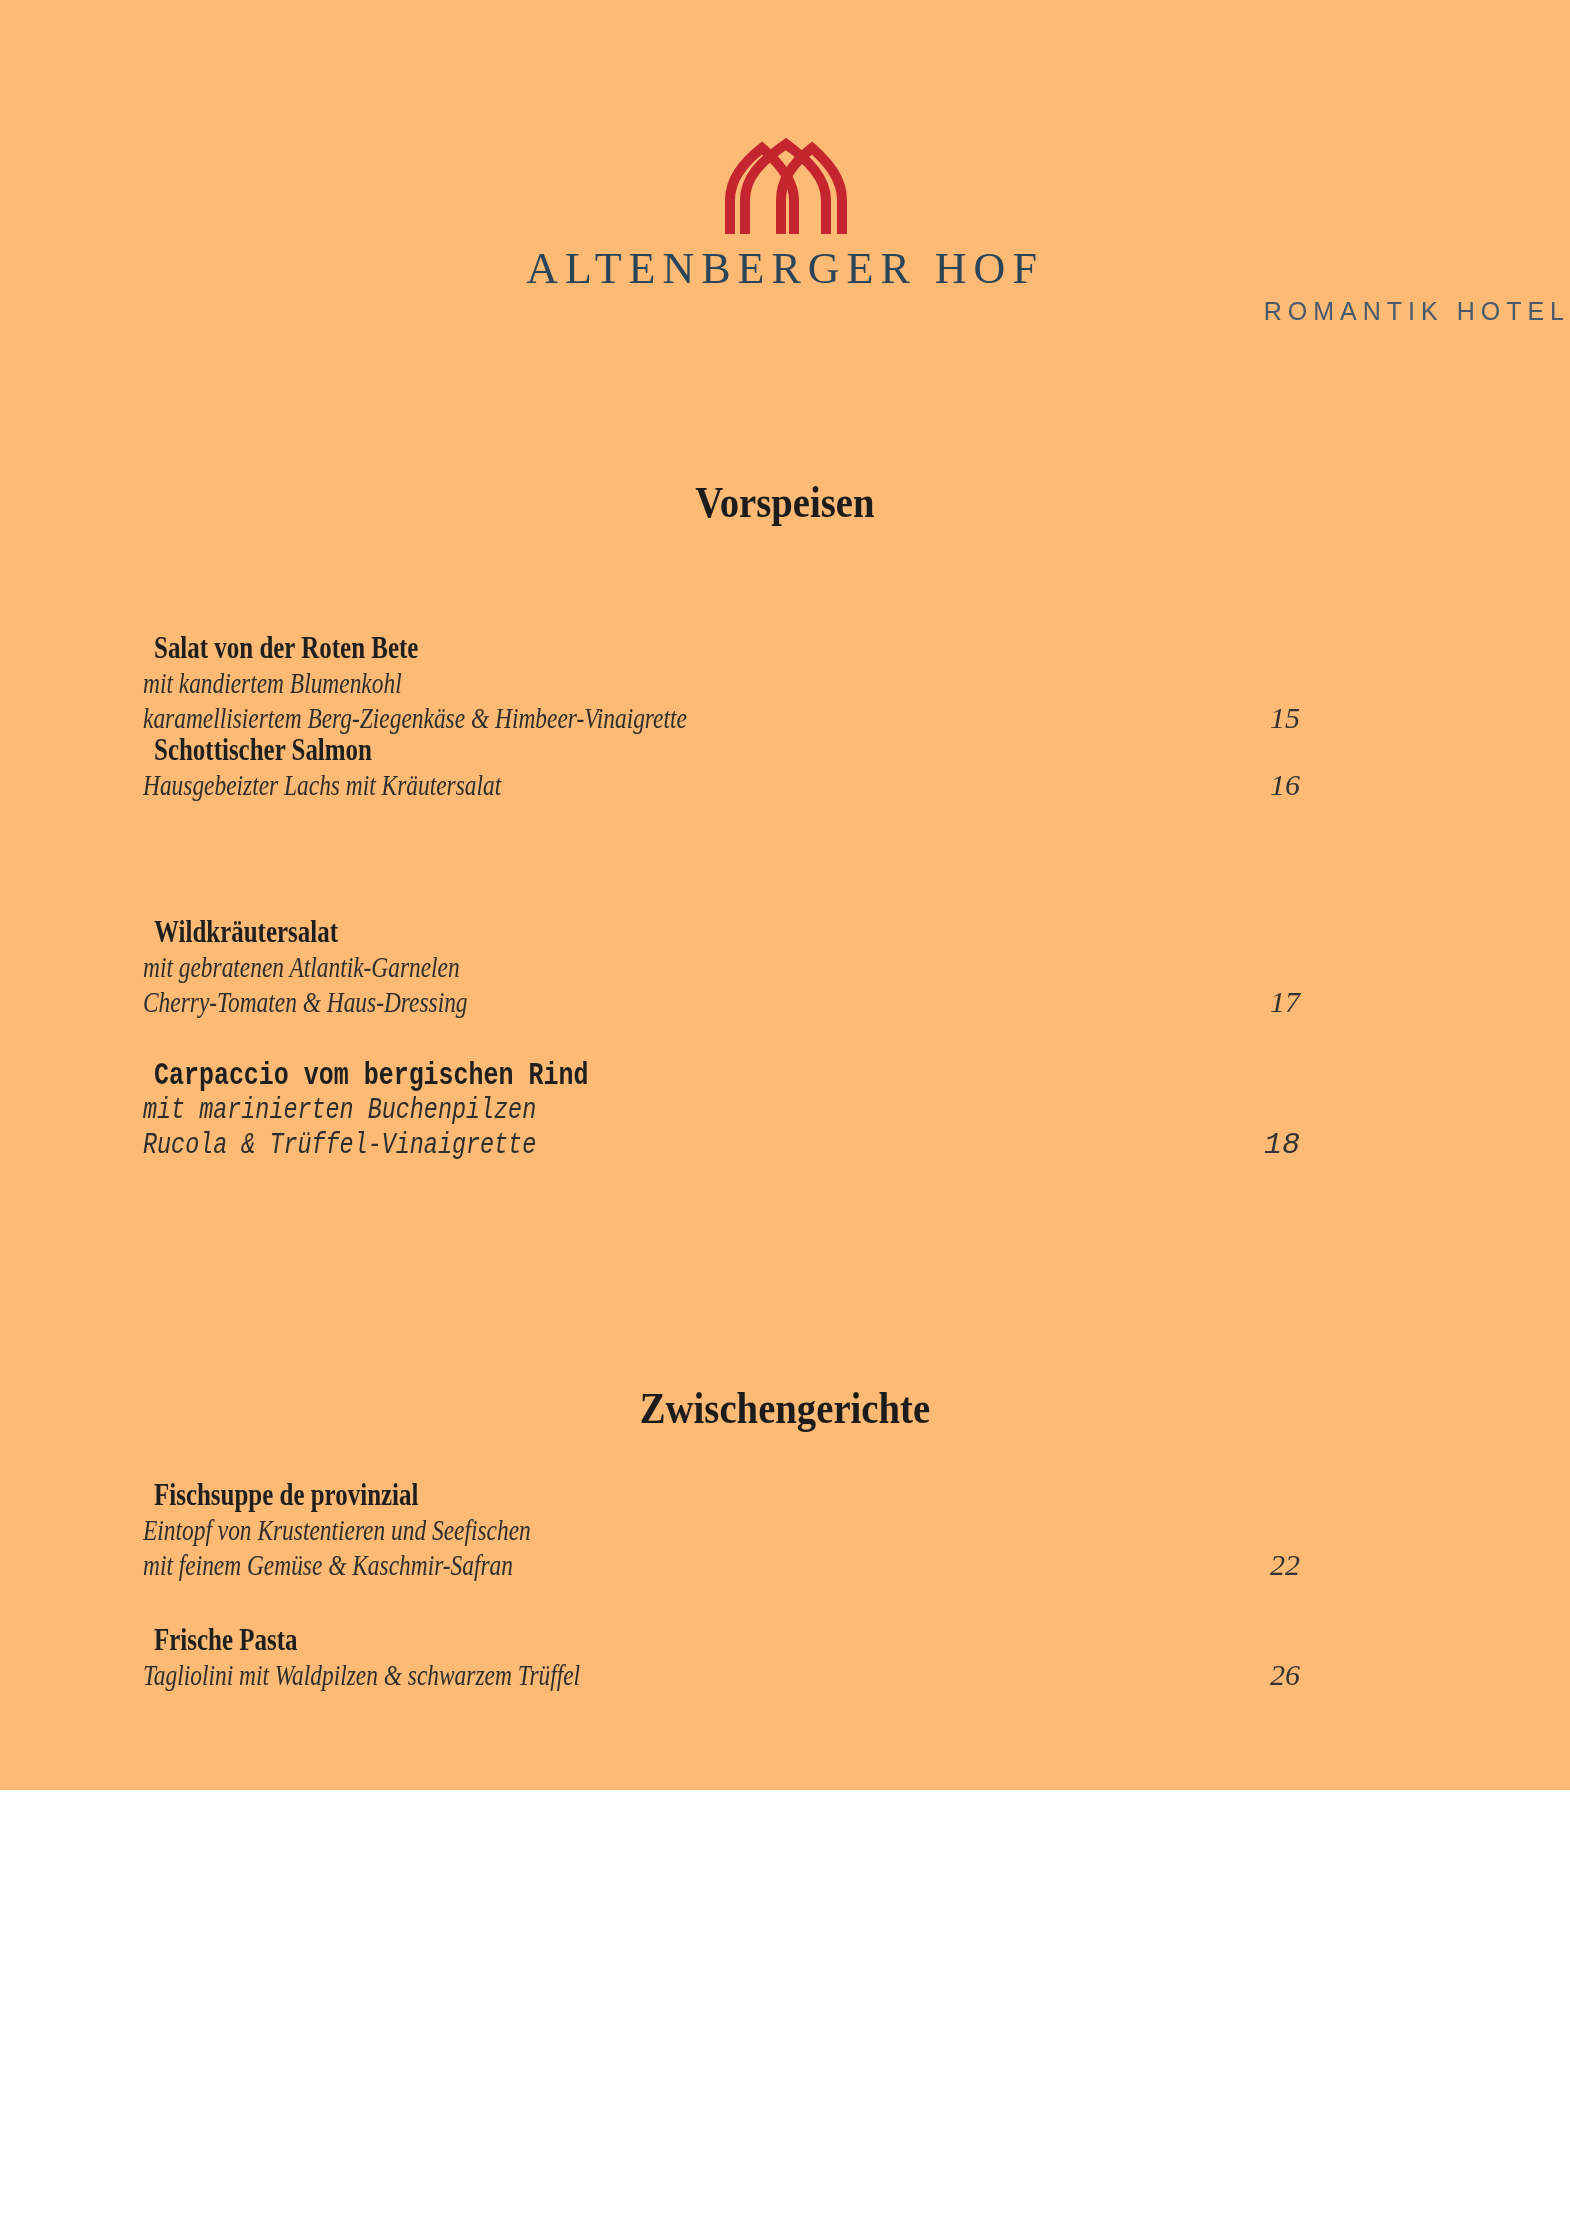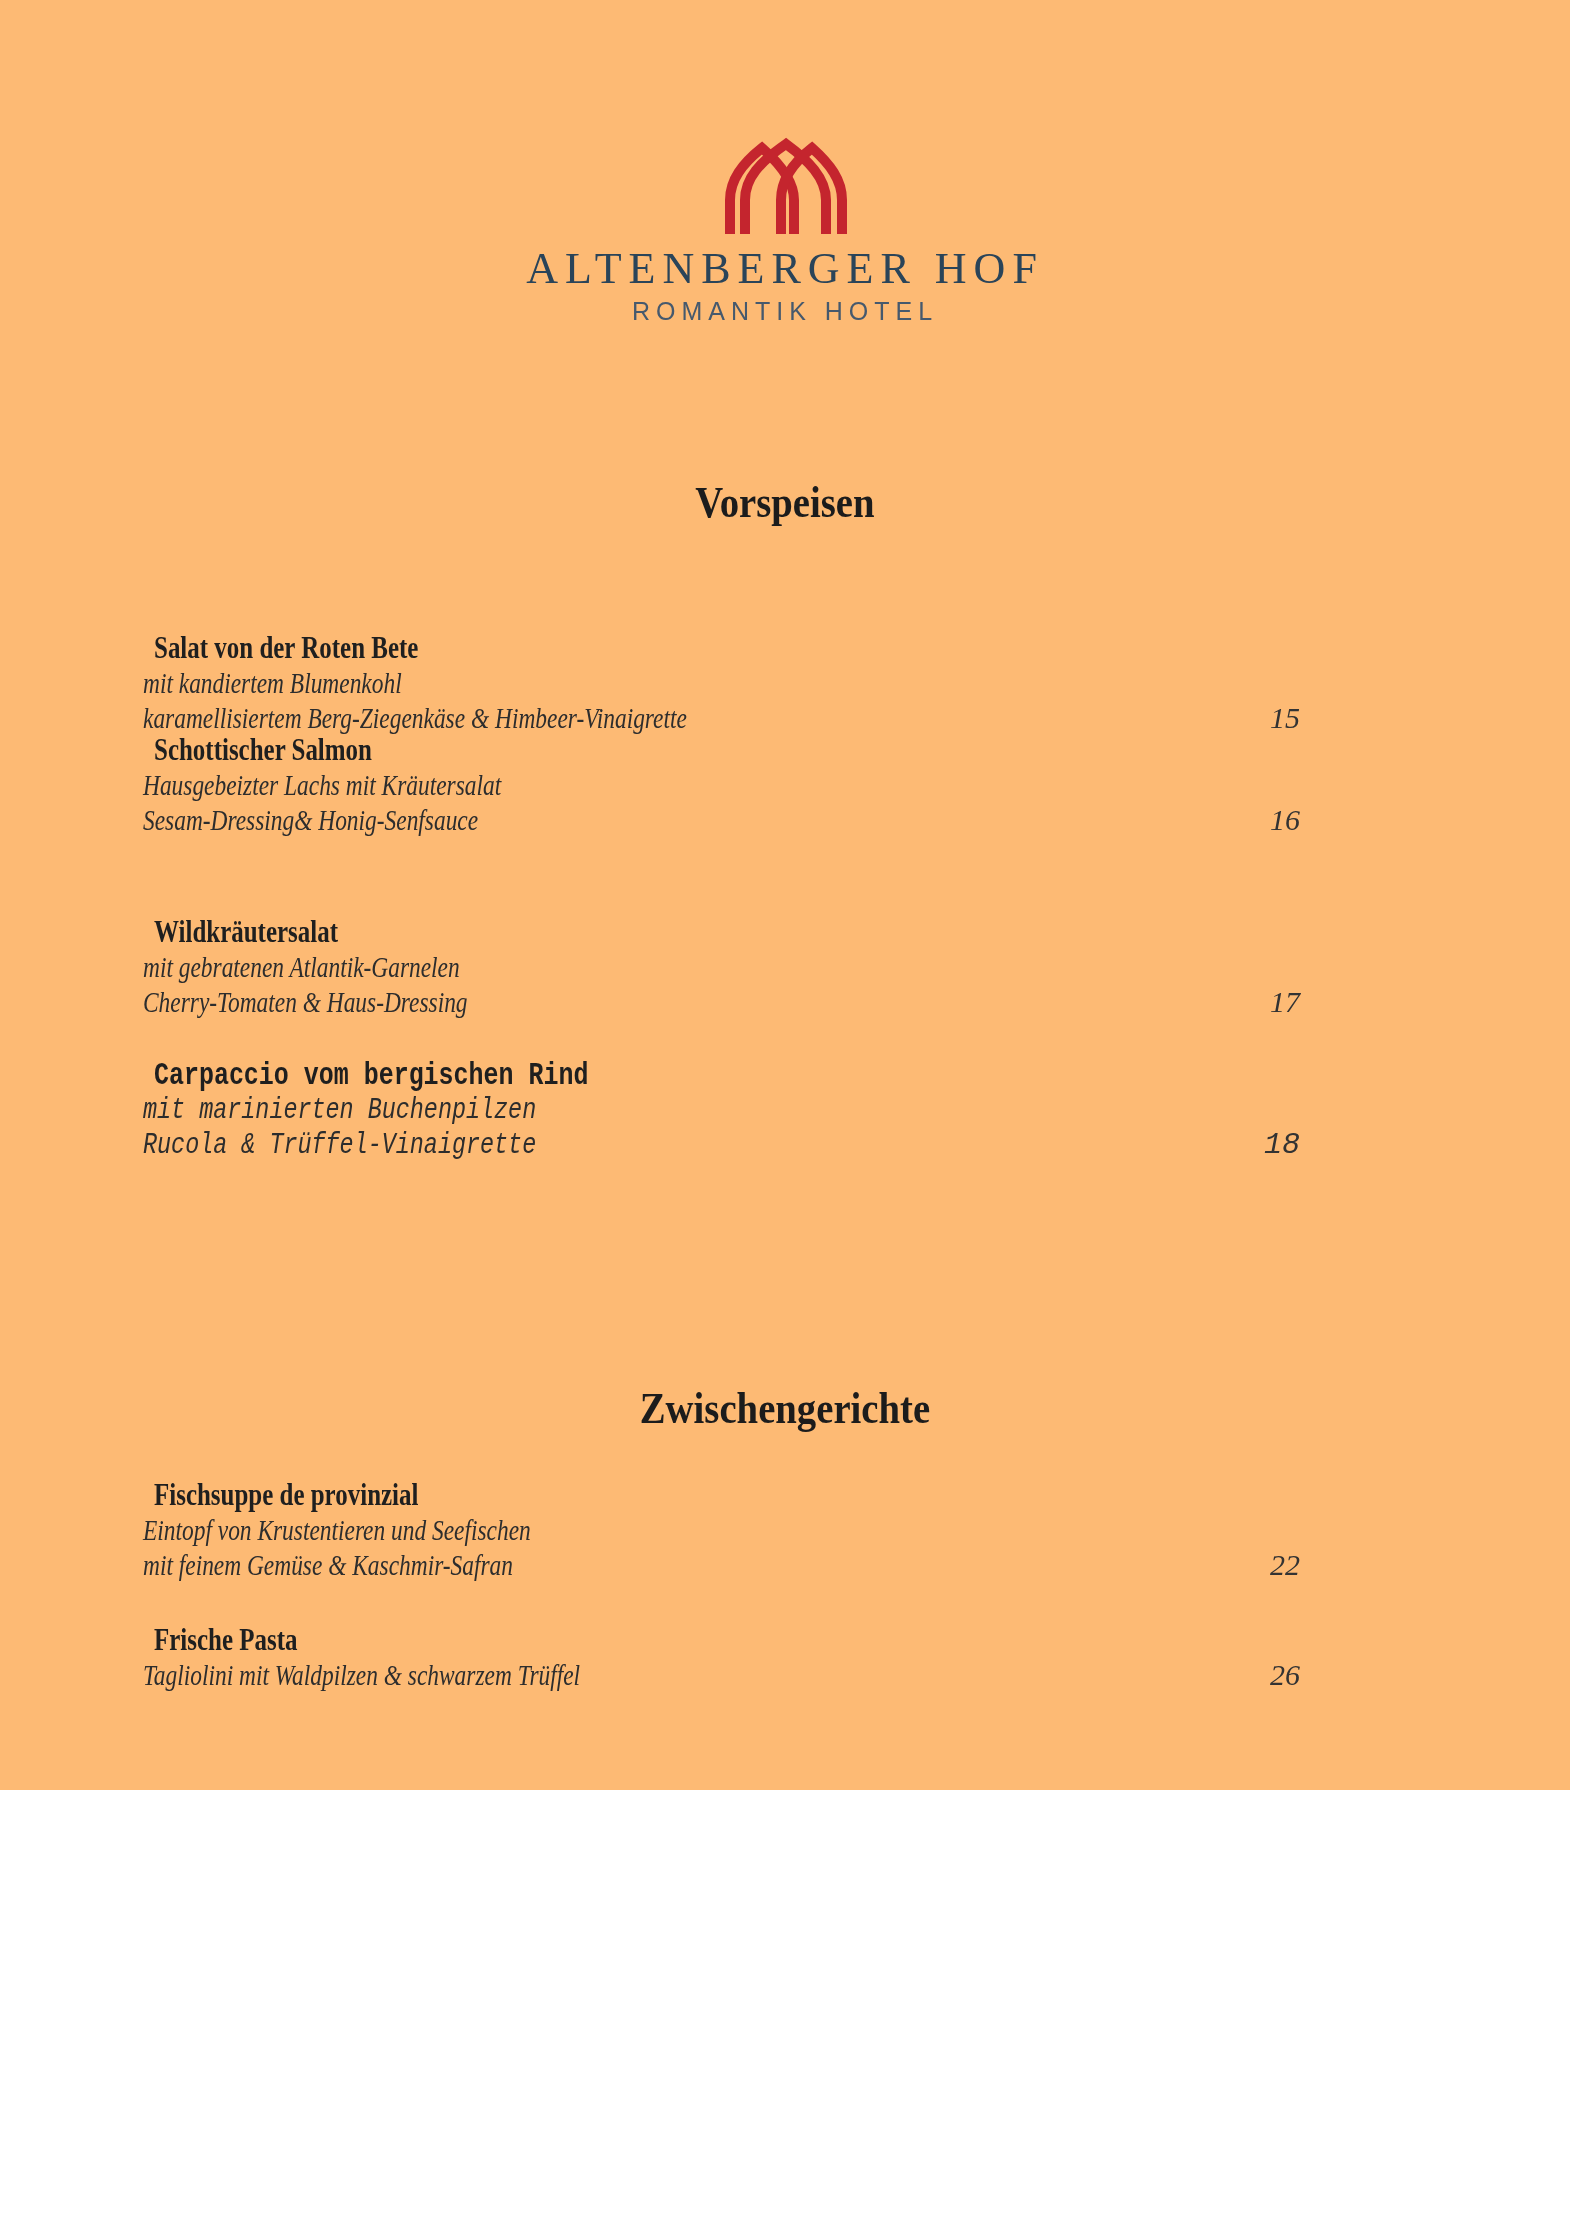--- a/index.html
+++ b/index.html
@@ -31,21 +31,21 @@
     line-height: 52px;
     letter-spacing: 7px;
     color: var(--navy);
     white-space: nowrap;
   }
   .brand-sub {
     position: absolute;
     top: 296px;
     left: 0;
     width: 100%;
-    text-align: center;
+    text-align: right;
     font-family: "Liberation Sans", sans-serif;
     font-size: 25px;
     line-height: 30px;
     letter-spacing: 6px;
     color: var(--navy-light);
     white-space: nowrap;
   }
 
   
   .section-heading {
@@ -132,21 +132,20 @@
   <div class="item" id="item-0">
     <div class="item-name"><span class="cond">Salat von der Roten Bete</span></div>
     <div class="item-desc"><span class="cond">mit kandiertem Blumenkohl</span></div>
     <div class="item-desc"><span class="cond">karamellisiertem Berg-Ziegenkäse &amp; Himbeer-Vinaigrette</span></div>
     <div class="price">15</div>
   </div>
 
   <div class="item" id="item-1">
     <div class="item-name"><span class="cond">Schottischer Salmon</span></div>
     <div class="item-desc"><span class="cond">Hausgebeizter Lachs mit Kräutersalat</span></div>
-    <div class="item-desc"><span class="cond">Sesam-Dressing&amp; Honig-Senfsauce</span></div>
     <div class="price">16</div>
   </div>
 
   <div class="item" id="item-2">
     <div class="item-name"><span class="cond">Wildkräutersalat</span></div>
     <div class="item-desc"><span class="cond">mit gebratenen Atlantik-Garnelen</span></div>
     <div class="item-desc"><span class="cond">Cherry-Tomaten &amp; Haus-Dressing</span></div>
     <div class="price">17</div>
   </div>
 

